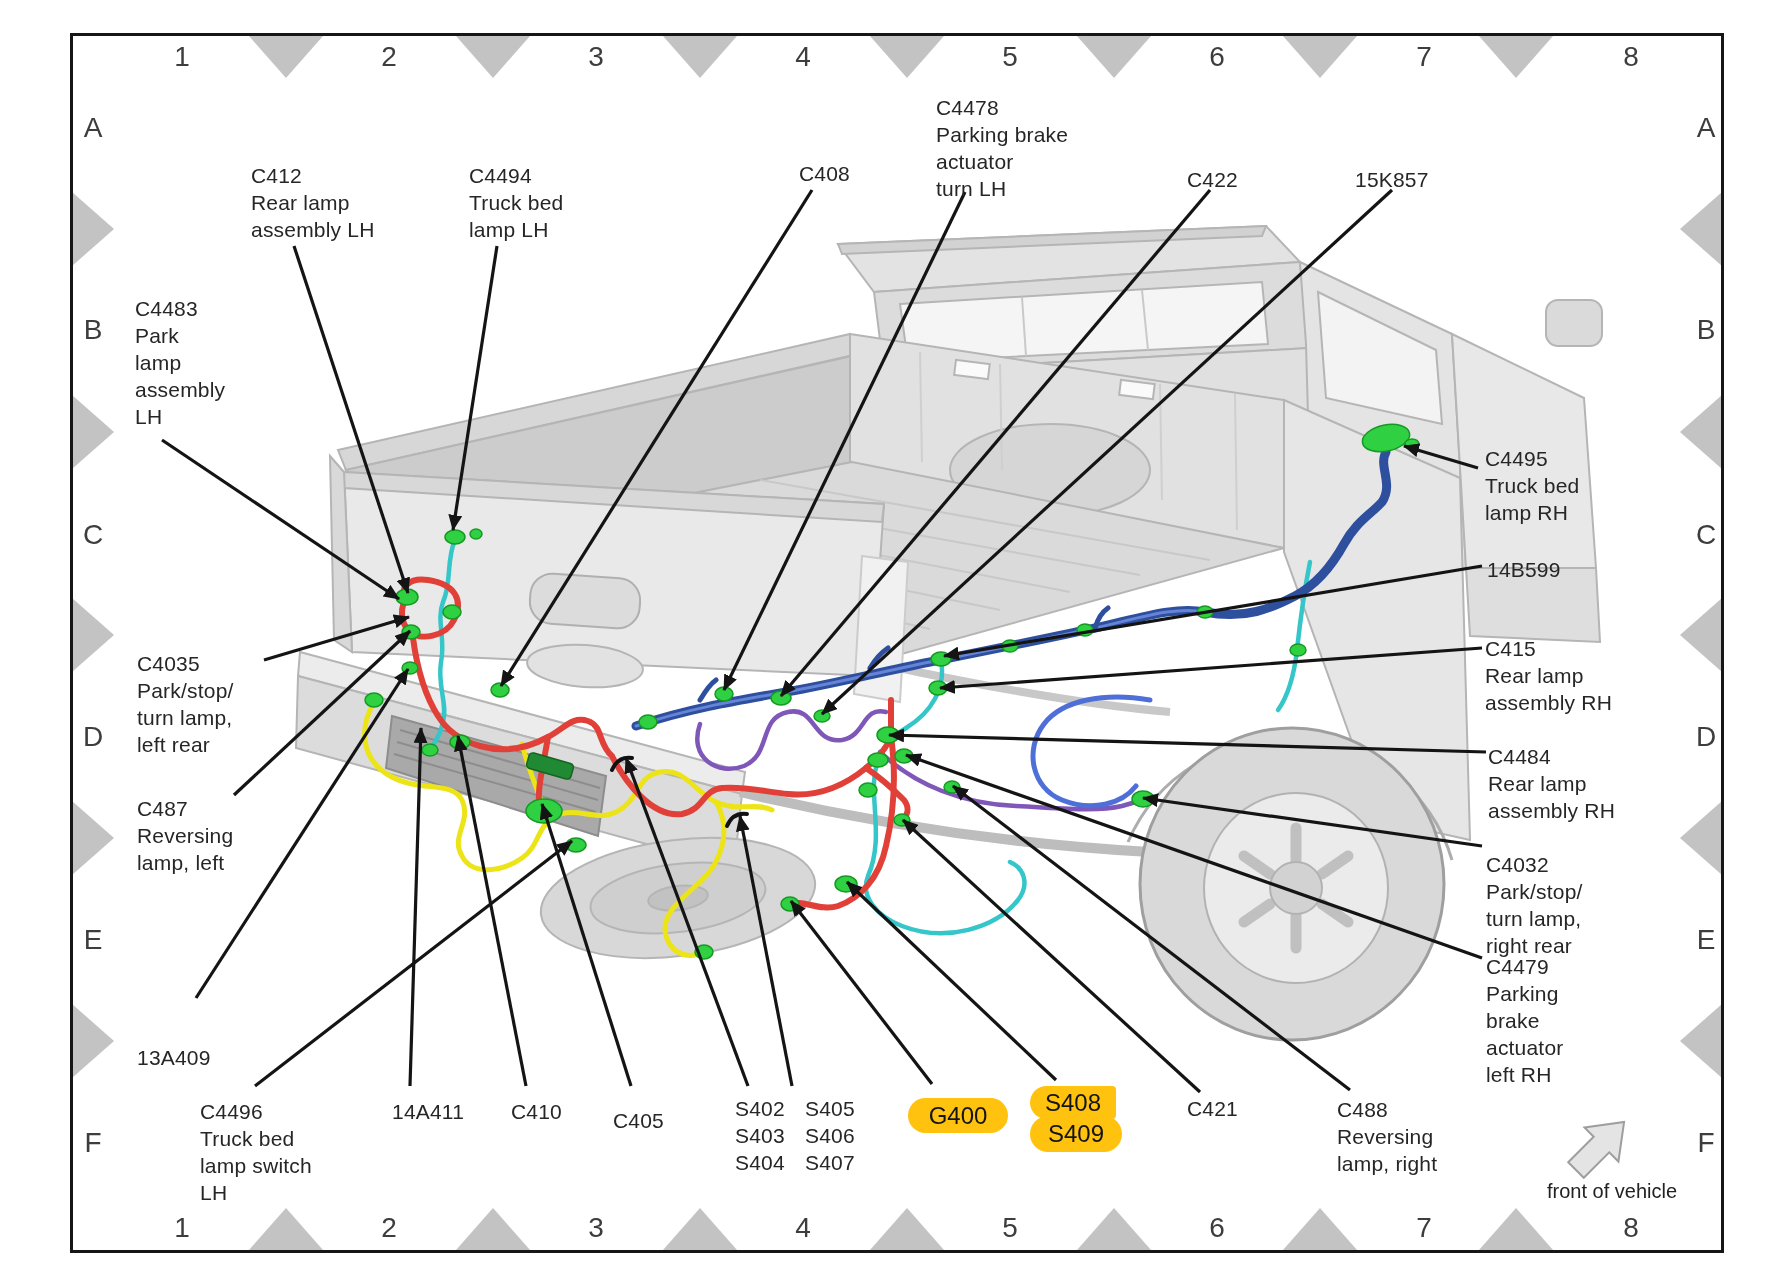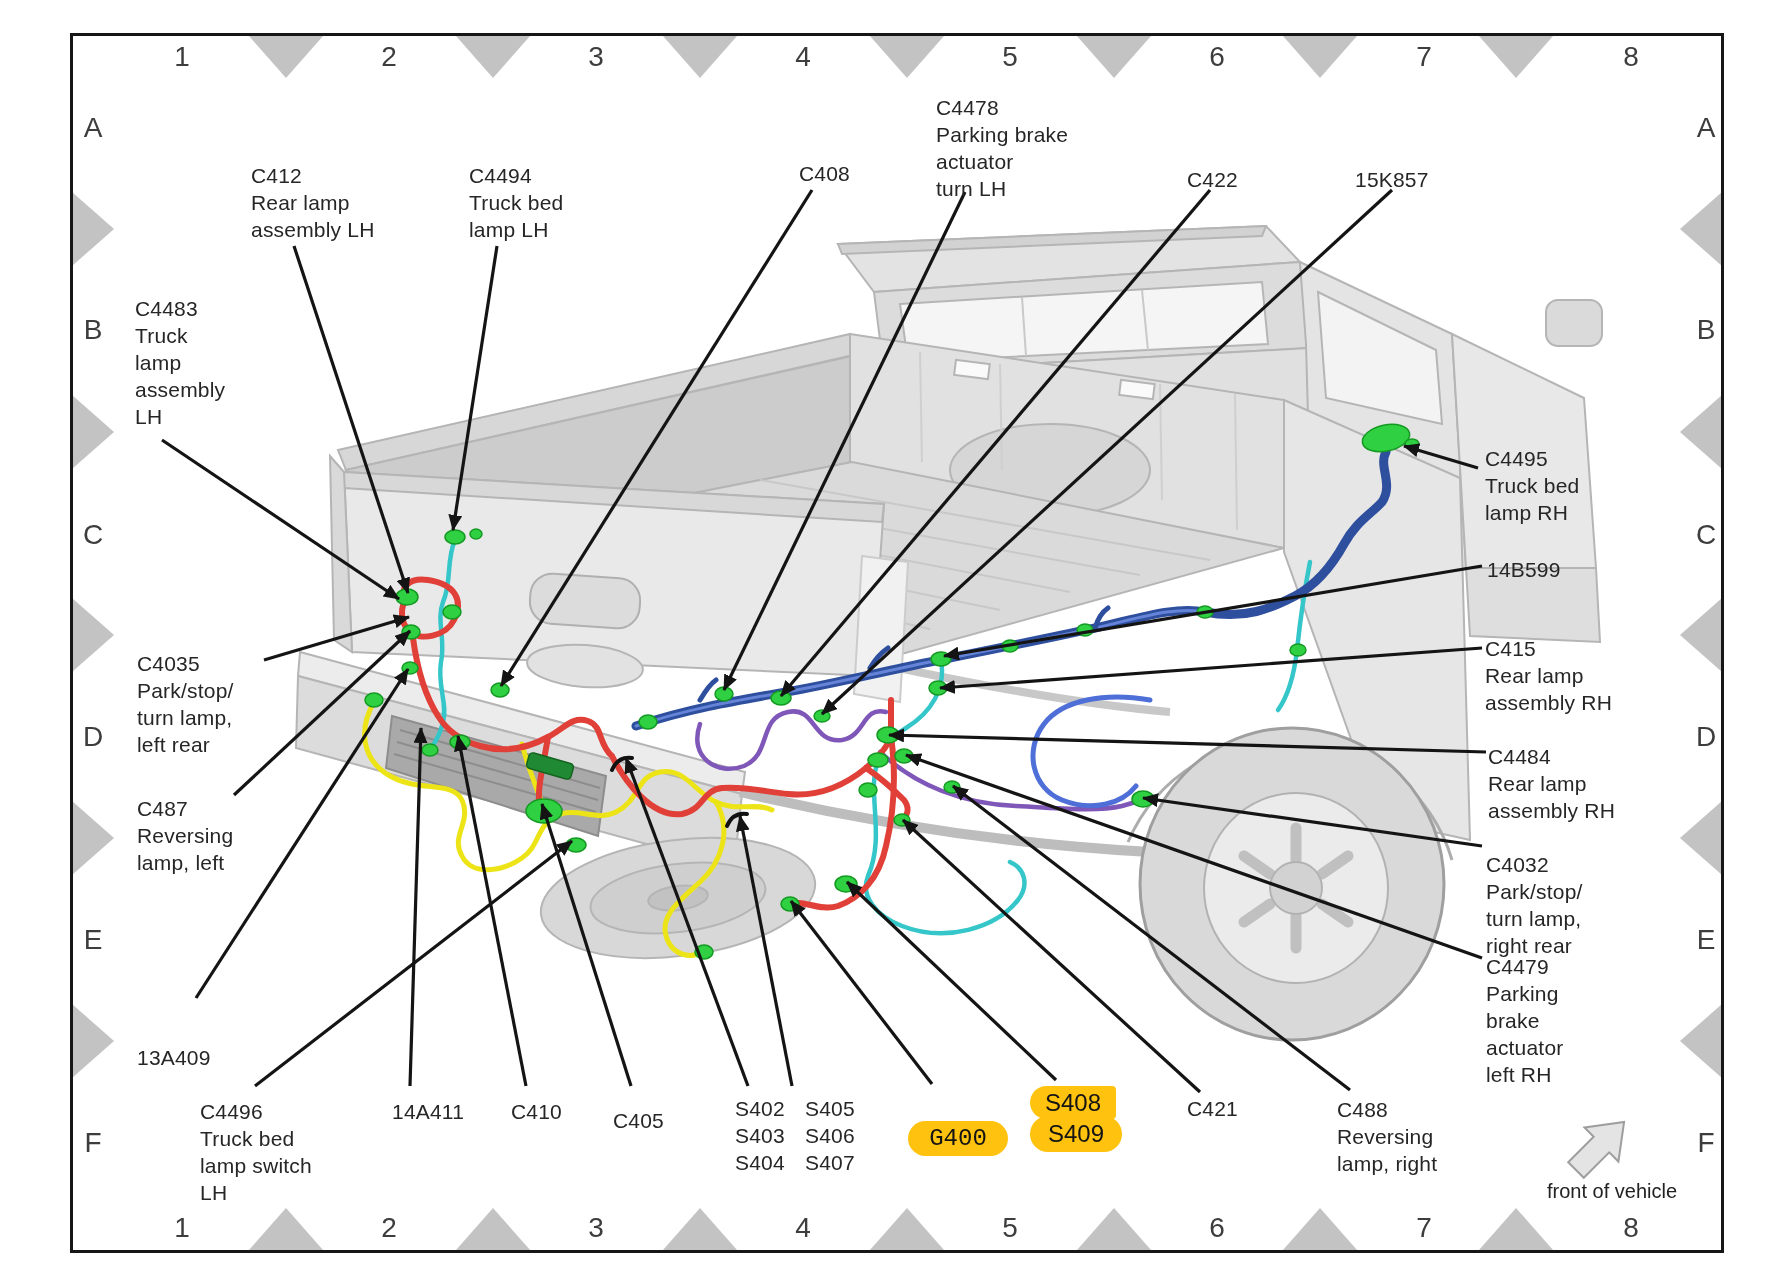--- a/index.html
+++ b/index.html
@@ -17,21 +17,21 @@
     transform:translate(-50%,-50%);white-space:nowrap;
   }
   .callout{
     position:absolute;font-size:21px;line-height:27px;color:#262626;
     white-space:nowrap;letter-spacing:0.2px;
   }
   .pill{
     position:absolute;background:#ffc20e;color:#141414;font-size:24px;
     display:flex;align-items:center;justify-content:center;box-sizing:border-box;
   }
-  .pill.g400{left:908px;top:1121px;width:100px;height:35px;border-radius:18px;font-family:Liberation Mono, monospace;}
+  .pill.g400{left:908px;top:1098px;width:100px;height:35px;border-radius:18px;}
   .pill.s408{left:1030px;top:1086px;width:86px;height:33px;border-radius:17px 4px 4px 17px;}
   .pill.s409{left:1030px;top:1116px;width:92px;height:36px;border-radius:18px;}
   .fov-text{
     position:absolute;left:1547px;top:1180px;font-size:20px;color:#222;white-space:nowrap;
   }
 </style>
 </head>
 <body>
 
 <svg class="scene" width="1774" height="1278" viewBox="0 0 1774 1278">
@@ -304,21 +304,21 @@
     <div>turn LH</div>
   </div>
 <div class="callout" style="left:1187px;top:166px">
     <div>C422</div>
   </div>
 <div class="callout" style="left:1355px;top:166px">
     <div>15K857</div>
   </div>
 <div class="callout" style="left:135px;top:295px">
     <div>C4483</div>
-    <div>Truck</div>
+    <div>Park</div>
     <div>lamp</div>
     <div>assembly</div>
     <div>LH</div>
   </div>
 <div class="callout" style="left:1485px;top:445px">
     <div>C4495</div>
     <div>Truck bed</div>
     <div>lamp RH</div>
   </div>
 <div class="callout" style="left:1487px;top:556px">

